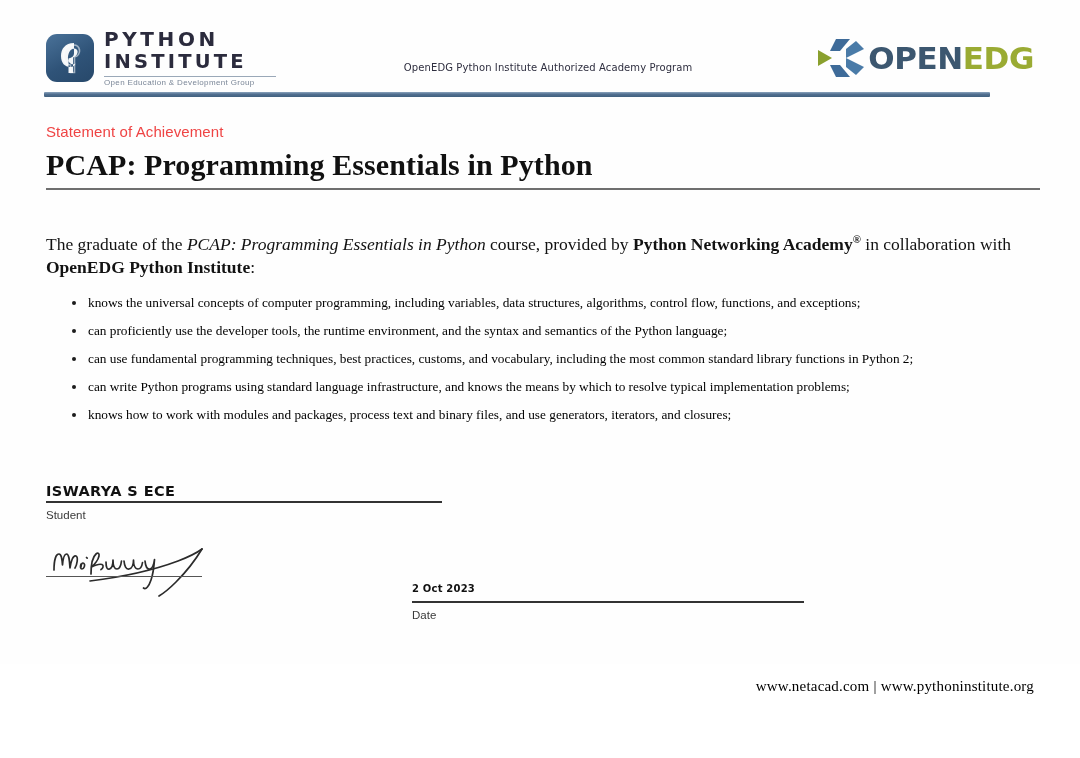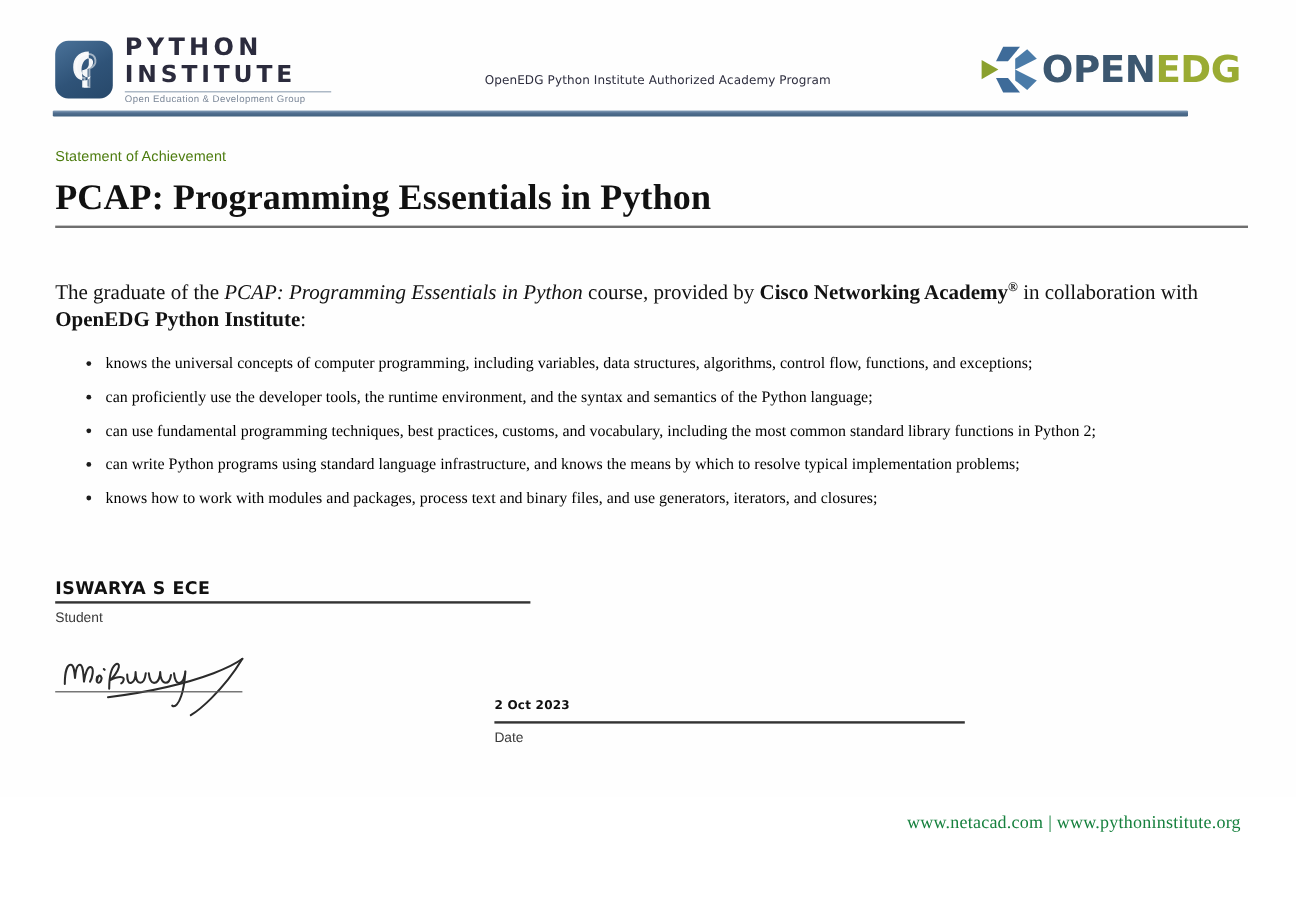--- a/index.html
+++ b/index.html
@@ -112,22 +112,22 @@
     height: 5px;
     background: linear-gradient(180deg, #8ba4bd 0%, #516f90 45%, #41617f 100%);
     border-radius: 1px;
   }
 
   
   .statement {
     position: absolute;
     left: 46px;
     top: 123px;
-    font-size: 12px;
-    color: #4d7c0f;
+    font-size: 15px;
+    color: #ef4444;
     letter-spacing: 0.1px;
     text-align: center;
   }
   .cert-title {
     position: absolute;
     left: 46px;
     top: 148px;
     font-family: "Liberation Serif", serif;
     font-weight: bold;
     font-size: 30px;
@@ -273,21 +273,21 @@
     position: absolute;
     left: 0;
     right: 46px;
     top: 678px;
     text-align: right;
     font-family: "Liberation Serif", serif;
     font-size: 15px;
     color: #9fc6dd;
     letter-spacing: 0.2px;
   }
-  .footer-links span { color: #15803d; }
+  .footer-links span { color: #000000; }
   .footer-sep { padding: 0 4px; }
 </style>
 </head>
 <body>
 
 <div class="page">
 
   <div class="header">
 
     <div class="pi-logo">
@@ -324,21 +324,21 @@
     </div>
 
   </div>
 
   <div class="header-rule"></div>
 
   <div class="statement">Statement of Achievement</div>
   <div class="cert-title">PCAP: Programming Essentials in Python</div>
   <div class="title-rule"></div>
 
-  <div class="intro"><span>The graduate of the </span><i>PCAP: Programming Essentials in Python</i><span> course, provided by </span><b>Cisco Networking Academy</b><sup>®</sup><span> in collaboration with </span><b>OpenEDG Python Institute</b><span>:</span></div>
+  <div class="intro"><span>The graduate of the </span><i>PCAP: Programming Essentials in Python</i><span> course, provided by </span><b>Python Networking Academy</b><sup>®</sup><span> in collaboration with </span><b>OpenEDG Python Institute</b><span>:</span></div>
 
   <ul class="bullets">
     <li>knows the universal concepts of computer programming, including variables, data structures, algorithms, control flow, functions, and exceptions;</li>
     <li>can proficiently use the developer tools, the runtime environment, and the syntax and semantics of the Python language;</li>
     <li>can use fundamental programming techniques, best practices, customs, and vocabulary, including the most common standard library functions in Python 2;</li>
     <li>can write Python programs using standard language infrastructure, and knows the means by which to resolve typical implementation problems;</li>
     <li>knows how to work with modules and packages, process text and binary files, and use generators, iterators, and closures;</li>
   </ul>
 
   <div class="student-name">ISWARYA S ECE</div>

